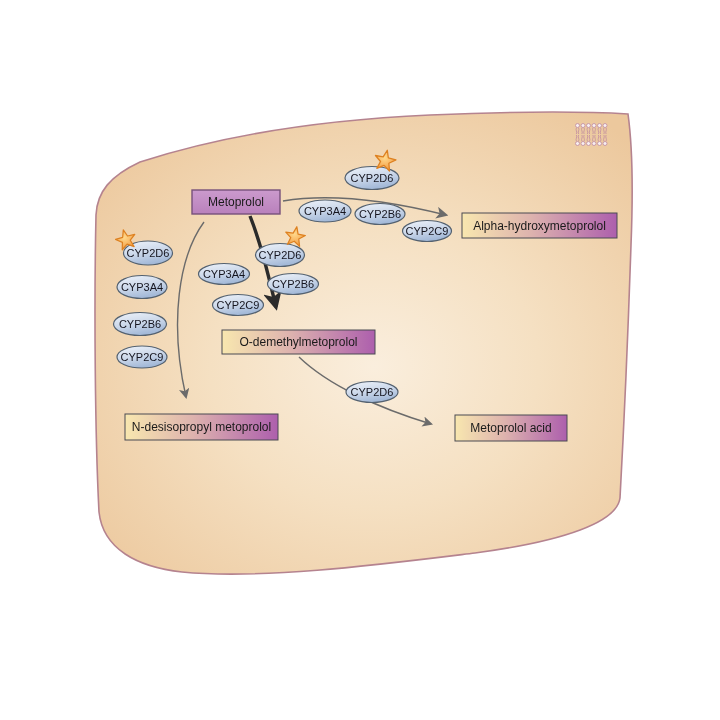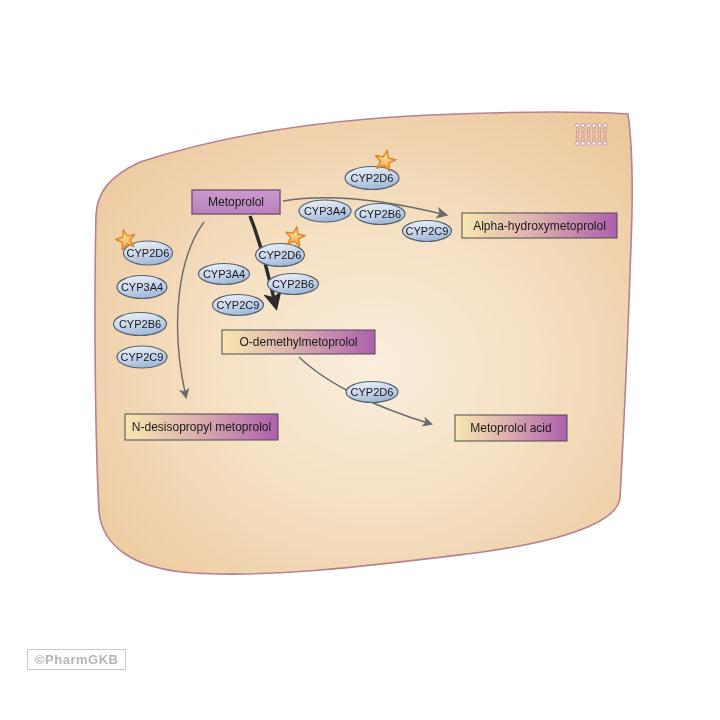--- a/index.html
+++ b/index.html
@@ -168,14 +168,13 @@
   <g>
     <ellipse cx="372" cy="392" rx="26" ry="10.5" fill="url(#enzGrad)" stroke="#54616f" stroke-width="1.2"></ellipse>
     <text class="enzyme-label" x="372" y="396">CYP2D6</text>
   </g>
 
   <use href="#star" transform="translate(385,161) rotate(12)"></use>
   <use href="#star" transform="translate(126,240) rotate(-15) scale(0.95)"></use>
   <use href="#star" transform="translate(295,237) rotate(10) scale(0.95)"></use>
 </svg>
 
-<div class="watermark">©PharmGKB</div>
 </div>
 
 </body></html>

